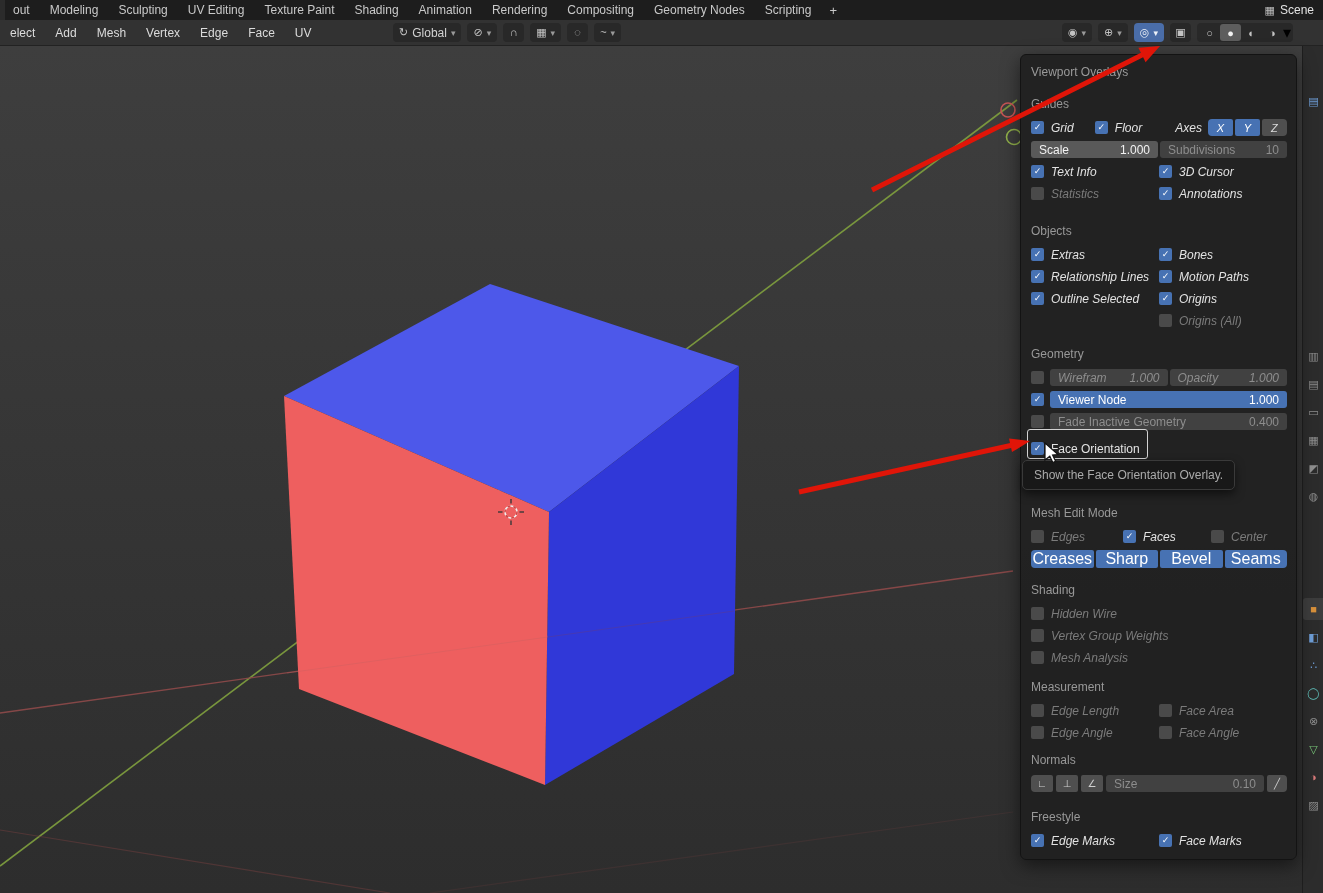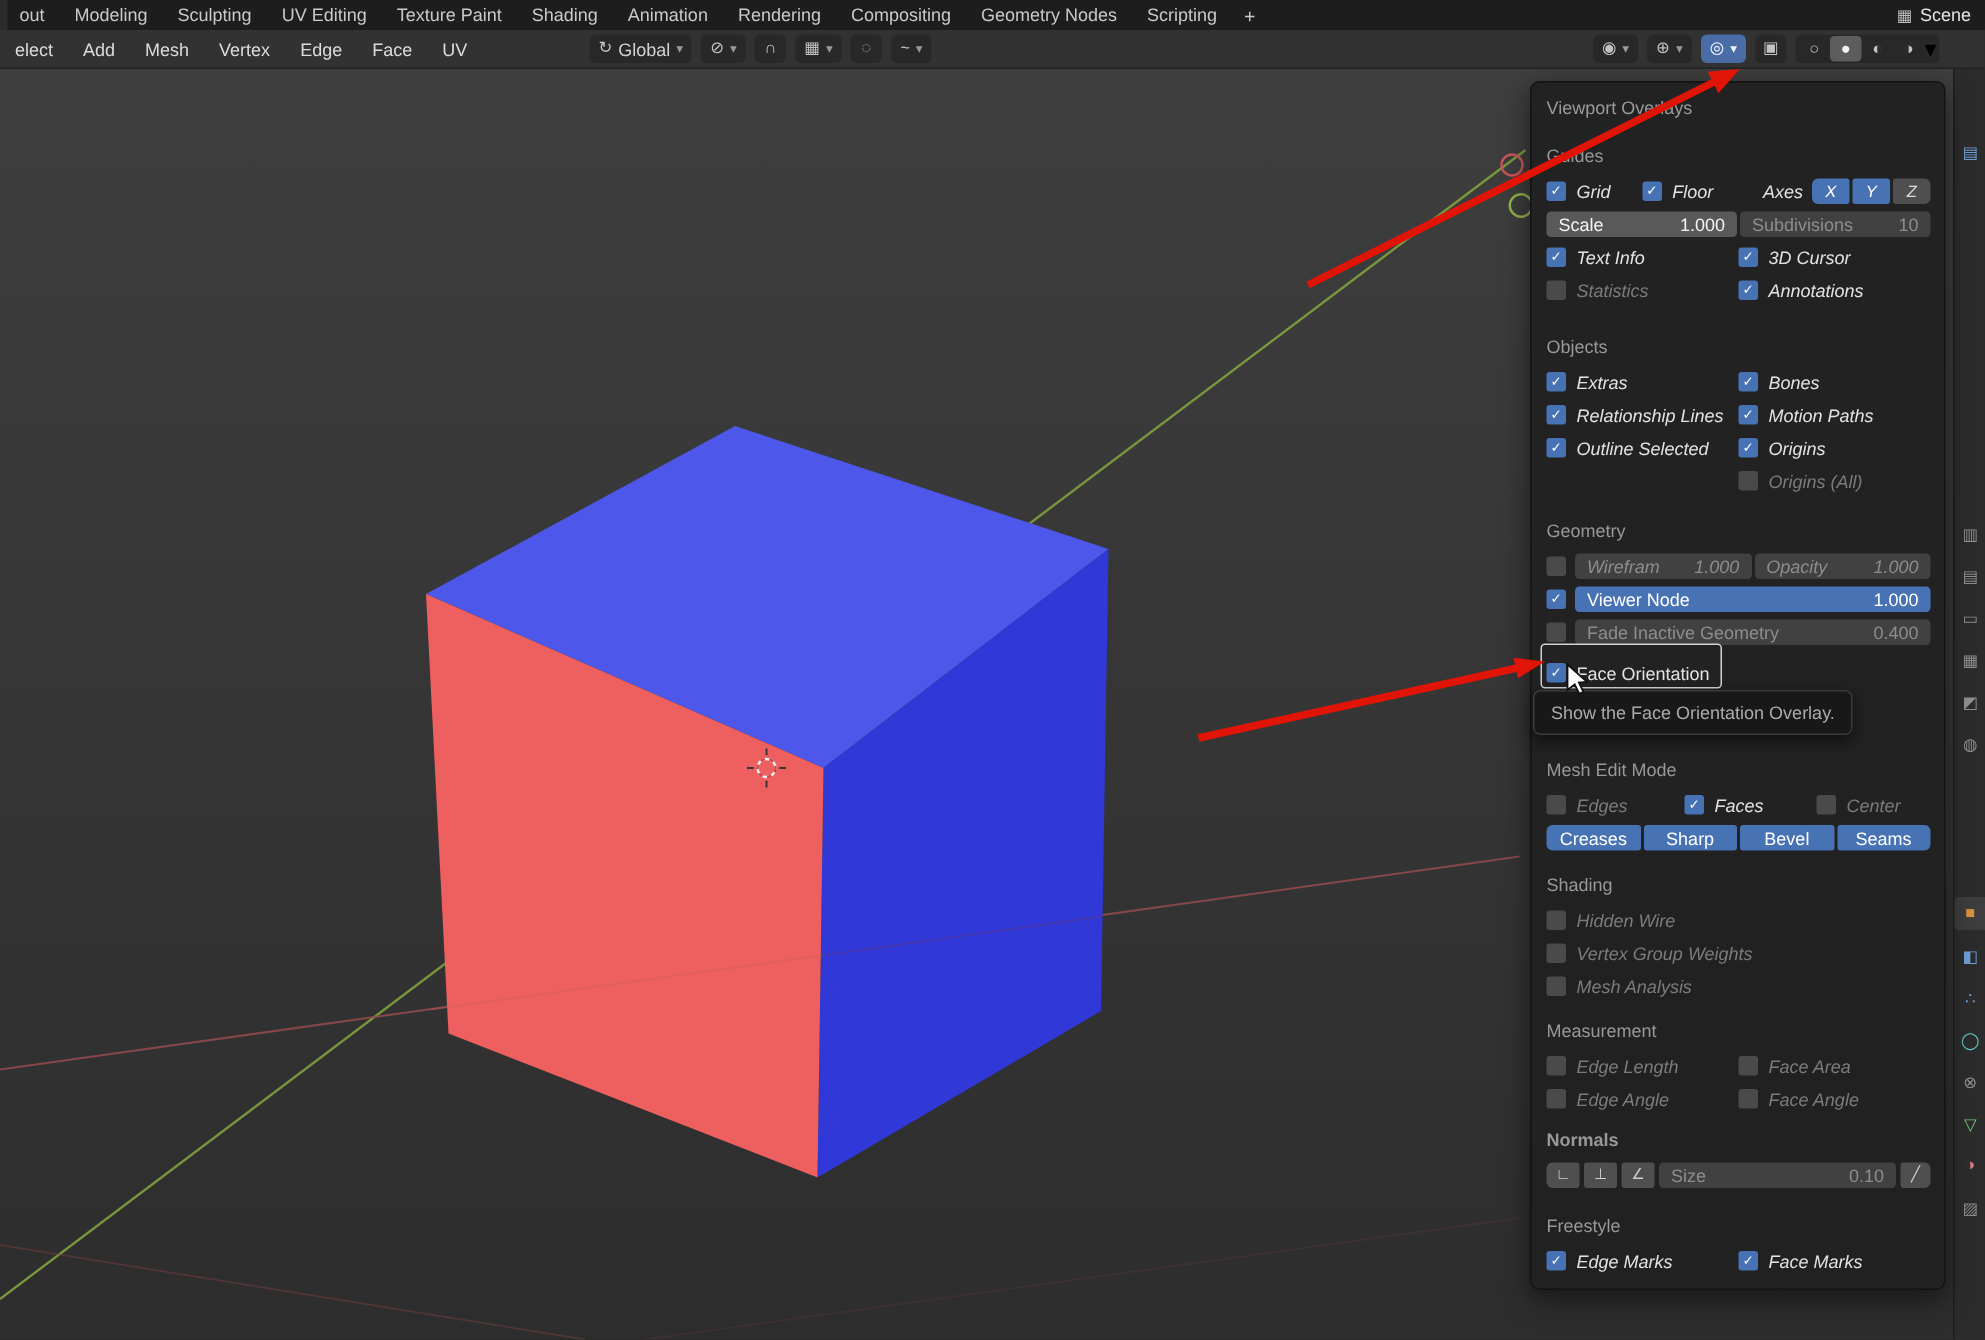--- a/index.html
+++ b/index.html
@@ -80,42 +80,42 @@
   .slider.lit { background:#595959; color:#f2f2f2; }
   .slider.checked { background:#4772b3; color:#fff; }
   .slider-pair { display:grid; grid-template-columns:1fr 1fr; gap:2px; height:17px; margin-bottom:5px; }
   .geo-row { display:flex; align-items:center; gap:6px; height:17px; margin-bottom:5px; }
   .geo-row .grow { flex:1; }
   .geo-pair { display:grid; grid-template-columns:1fr 1fr; gap:2px; flex:1;font-style:italic; }
   .focus-box { display:inline-flex; align-items:center; border:1px solid #d2d2d2; border-radius:3px;
     padding:12px 7px 2px 3px; margin-left:-4px; }
   .seg-row { display:grid; grid-template-columns:1fr 1fr 1fr 1fr; gap:2px; height:17px; margin-bottom:5px; }
   .seg { background:#4f4f4f; color:#e8e8e8; display:flex; align-items:center; justify-content:center;
-    font-size:12px; border-radius:2px; }
+    font-size:16px; border-radius:2px; }
   .seg:first-child { border-radius:4px 2px 2px 4px; }
   .seg:last-child { border-radius:2px 4px 4px 2px; }
   .seg.checked { background:#4772b3; color:#fff; }
   .normals-row { display:flex; align-items:center; gap:3px; height:17px; margin-bottom:5px; }
   .nbtn { width:22px; height:17px; background:#4f4f4f; border-radius:2px; display:flex; align-items:center;
     justify-content:center; font-size:10px; color:#cfcfcf; }
   .nbtn.first { border-radius:4px 2px 2px 4px; }
   .normals-row .slider { flex:1; }
   .nedit { width:20px; height:17px; background:#4f4f4f; border-radius:2px 4px 4px 2px; display:flex;
     align-items:center; justify-content:center; font-size:10px; color:#cfcfcf; }
 
   
   .tooltip { position:absolute; left:1022px; top:460px; z-index:12; background:#181818;
     border:1px solid #3a3a3a; border-radius:5px; padding:7px 11px; font-size:12px; color:#ababab;
     box-shadow:0 4px 10px rgba(0,0,0,0.55); white-space:nowrap; }
 
   
   .anno { position:absolute; left:0; top:0; z-index:20; pointer-events:none; }
   .mcursor { position:absolute; left:1044px; top:442px; z-index:22; pointer-events:none; } .mt22 { margin-top:22px; } .mt18 { margin-top:18px; }
   .mt54 { margin-top:54px; } .mt16 { margin-top:16px; } .mt14 { margin-top:14px; }
-  .mt12 { margin-top:12px;font-weight:bold; }
+  .mt12 { margin-top:12px; }
 </style>
 </head>
 <body>
 
 <div class="viewport">
   <svg width="1302" height="847" viewBox="0 46 1302 847">
 
     <line x1="1017" y1="100" x2="0" y2="866" stroke="#7d9c3e" stroke-width="1.6" opacity="0.95"></line>
     <line x1="0" y1="713" x2="1013" y2="571" stroke="#8f4a4a" stroke-width="1.4" opacity="0.9"></line>
     <line x1="0" y1="830" x2="390" y2="893" stroke="#7a4040" stroke-width="1.2" opacity="0.45"></line>

